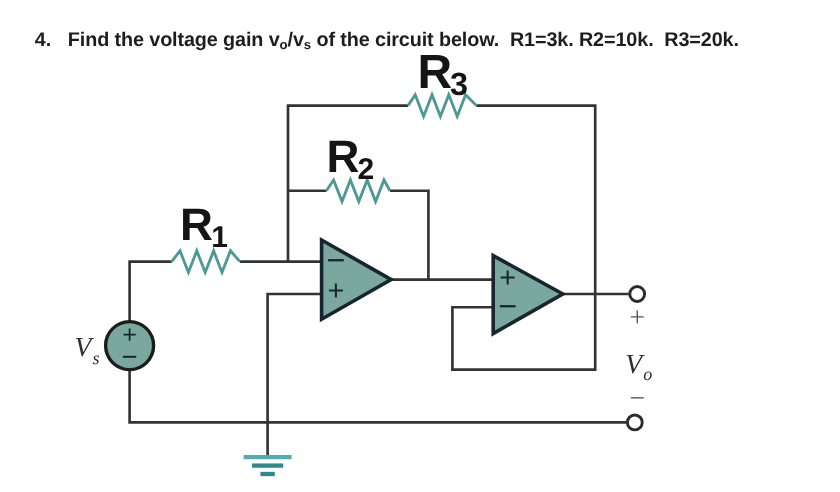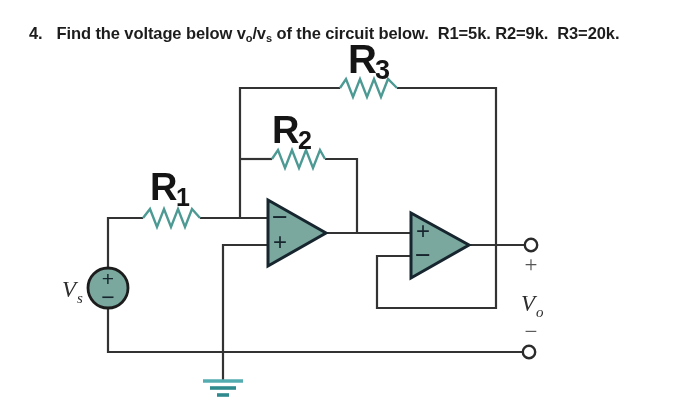--- a/index.html
+++ b/index.html
@@ -24,21 +24,21 @@
   .sign{font-family:"Liberation Sans", sans-serif;fill:#17262e;}
   .rlabel{font-family:"Liberation Sans", sans-serif;font-weight:600;fill:#151515;}
   .ser{font-family:"Liberation Serif", serif;font-style:italic;fill:#2e2e2e;}
   .term{fill:#ffffff;stroke:#2b2b2b;stroke-width:2.4;}
   .polmark{font-family:"Liberation Serif", serif;fill:#555555;}
 </style>
 </head>
 <body>
 
 <div class="title">
-  <span class="qnum">4.</span><span>Find the voltage below v</span><sub>o</sub><span>/v</span><sub>s</sub><span> of the circuit below.  R1=5k. R2=9k.  R3=20k.</span>
+  <span class="qnum">4.</span><span>Find the voltage gain v</span><sub>o</sub><span>/v</span><sub>s</sub><span> of the circuit below.  R1=3k. R2=10k.  R3=20k.</span>
 </div>
 
 <svg width="700" height="410" viewBox="0 0 700 410">
 
   <g>
 
     <path class="wire" d="M240,219 L240,88 L340,88"></path>
 
     <path class="wire" d="M397,88 L496,88 L496,308 L377,308 L377,256 L411,256"></path>
 

